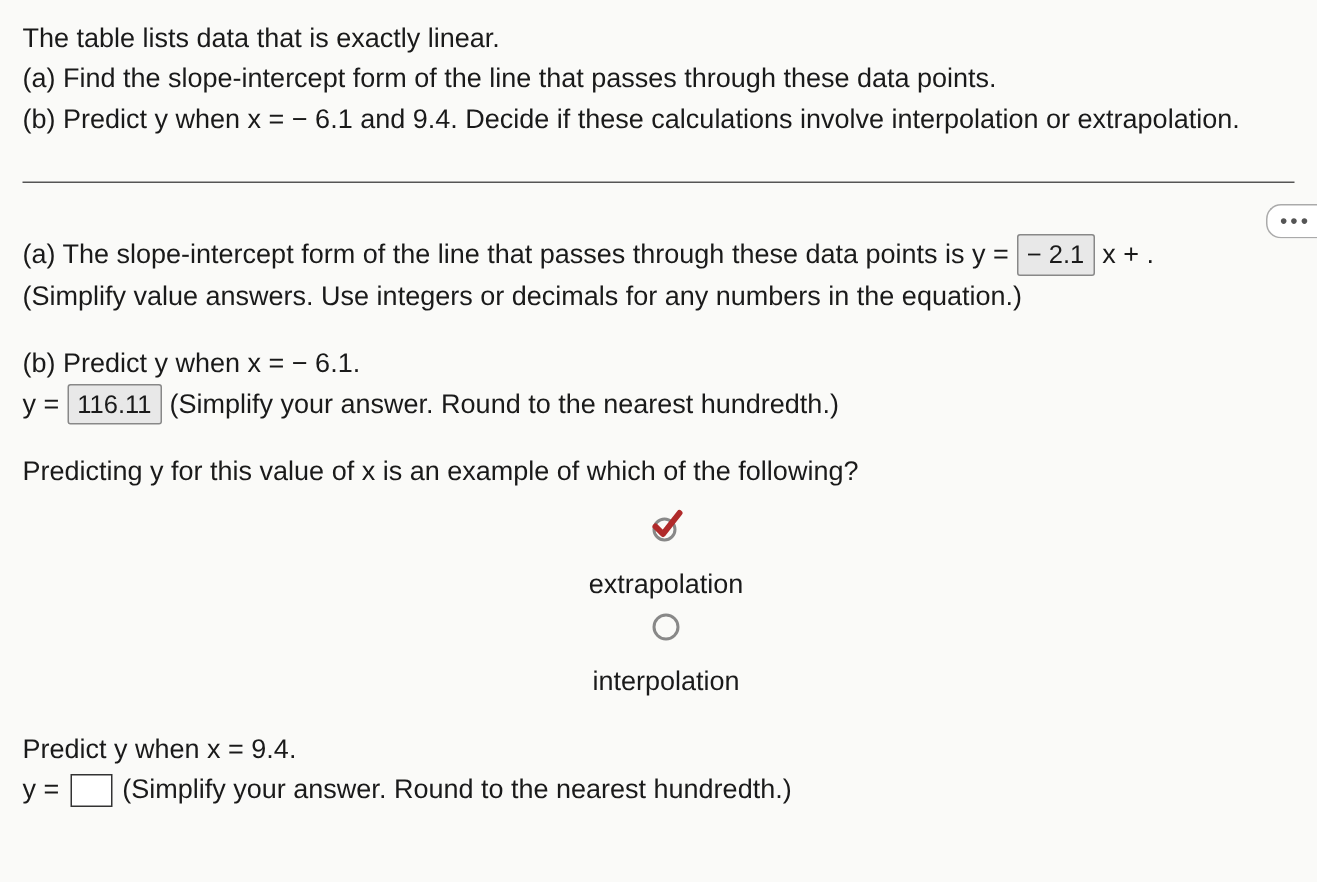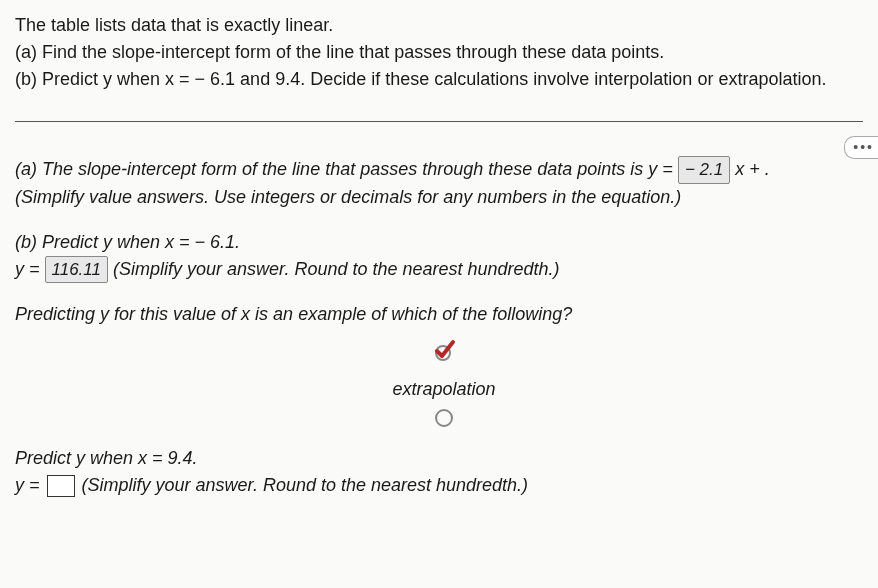--- a/index.html
+++ b/index.html
@@ -58,21 +58,20 @@
       font-size: 24px;
       margin-right: 2px;
     }
     .parens-box::after {
       content: ")";
       font-size: 24px;
       margin-left: 2px;
     }
     .section {
       margin-bottom: 18px;
-      font-style: italic;
     }
     .radio-row {
       display: flex;
       align-items: center;
       margin: 6px 0 6px 10px;
       gap: 14px;
       flex-direction: column;
     }
     .radio-circle {
       width: 18px;
@@ -145,20 +144,21 @@
       <svg width="26" height="26" viewBox="0 0 26 26">
         <circle cx="11" cy="15" r="7" fill="none" stroke="#888" stroke-width="2"></circle>
         <path d="M5 13 L10 18 L21 4" fill="none" stroke="#b02a2a" stroke-width="4" stroke-linecap="round" stroke-linejoin="round"></path>
       </svg>
     </span>
     <span>extrapolation</span>
   </div>
 
   <div class="radio-row">
     <span class="radio-circle"></span>
+    <span>interpolation</span>
   </div>
 </div>
 
 <div class="section" style="margin-bottom:12px;">
   <div>Predict y when x = 9.4.</div>
   <div>
     <span>y = </span>
     <span class="empty-input"></span>
     <span> (Simplify your answer. Round to the nearest hundredth.)</span>
   </div>

